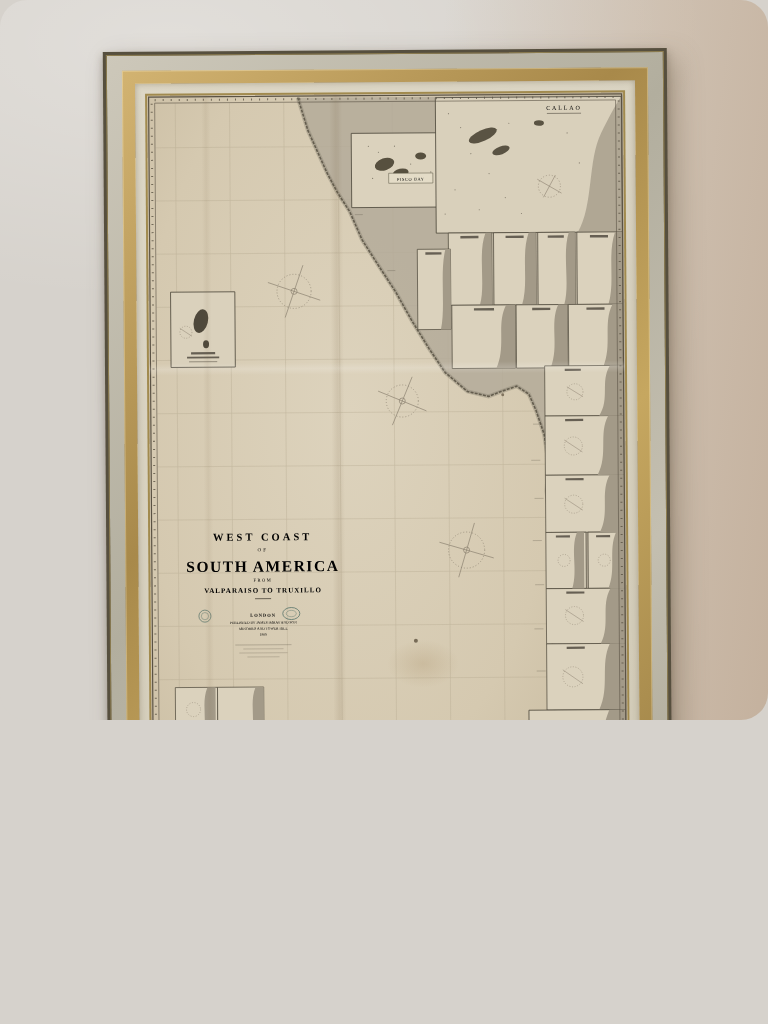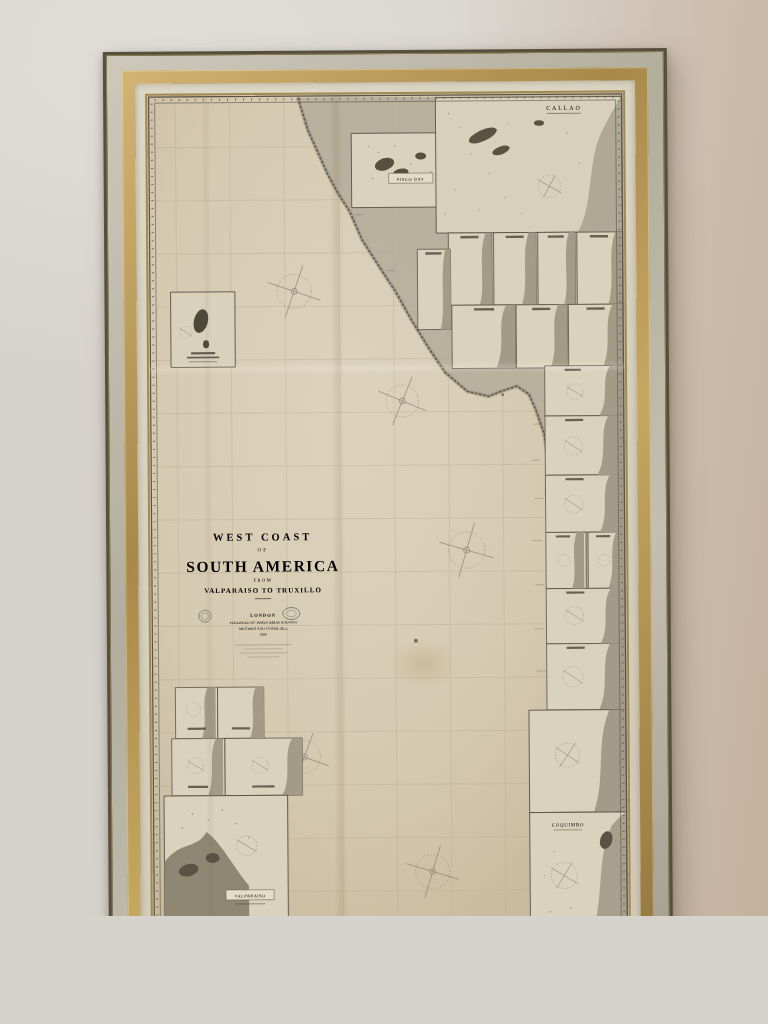--- a/index.html
+++ b/index.html
@@ -1,17 +1,17 @@
 <!DOCTYPE html>
 <html><head>
 <meta charset="utf-8">
 <style>
   html,body{margin:0;padding:0;background:#d6d2cc;}
-  .photo{position:relative;width:768px;height:916px;overflow:hidden;
-         font-family:"Liberation Serif","DejaVu Serif",serif;}
+  .photo{position:relative;width:768px;height:720px;overflow:hidden;
+         font-family:"Liberation Serif","DejaVu Serif",serif;border-radius:27px;}
   
   .wall{position:absolute;inset:0;background:#d6d2cc;}
   .wall-light{position:absolute;inset:0;
     background:radial-gradient(120% 60% at 22% 6%,rgba(255,255,255,.28),rgba(255,255,255,0) 60%);}
   .wall-warm{position:absolute;inset:0;
     background:linear-gradient(97deg,rgba(190,150,110,0) 52%,rgba(188,150,112,.30) 78%,rgba(172,132,94,.42) 100%);}
   .floor{position:absolute;left:0;top:974px;width:768px;height:50px;
     background:linear-gradient(180deg,#e6e4df 0,#f3f2ef 45%,#f6f5f2 100%);
     border-top:1px solid rgba(90,80,65,.15);}
   .floor-mark{position:absolute;left:737px;top:985px;width:13px;height:7px;background:#79664e;

